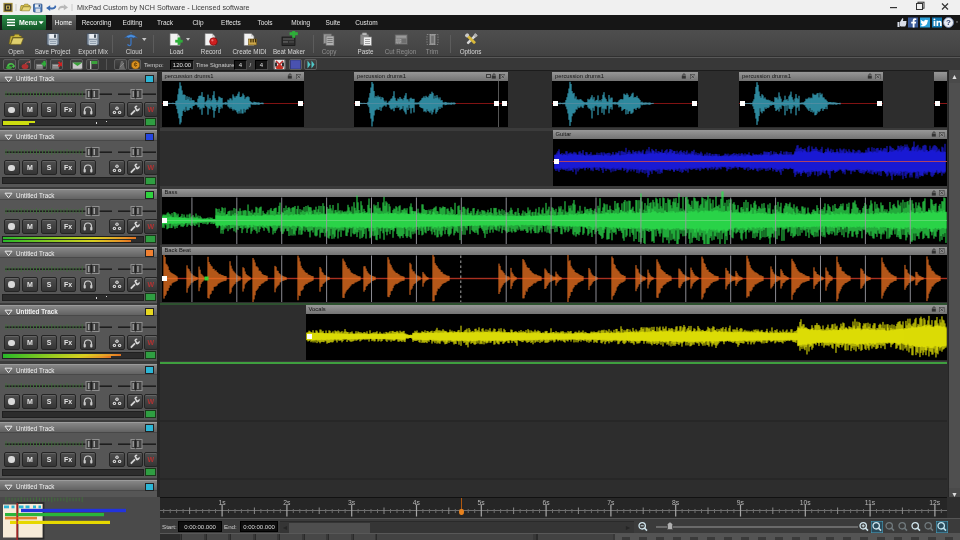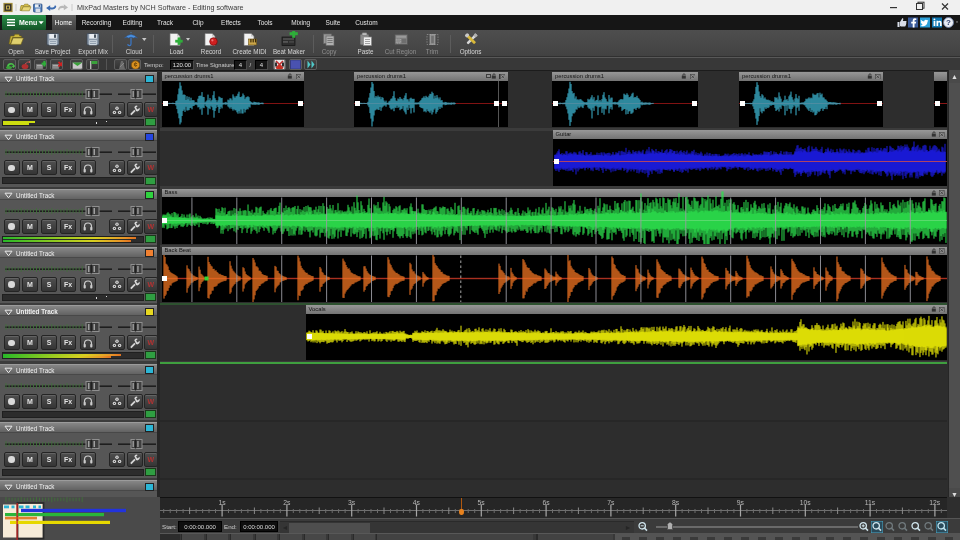--- a/index.html
+++ b/index.html
@@ -64,21 +64,21 @@
         <path d="M20 10.5 L21 5.5 L24 5.5 L24.6 4.2 L28 4.2 L28.6 5.5 L30 5.5 L30 6.5 L23 6.5 L21.5 10.5 Z" fill="#d8c04a" stroke="#8a7820" stroke-width="0.6"></path>
         <path d="M21.5 10.8 L23.2 6.8 L31 6.8 L29.3 10.8 Z" fill="#e8d87a" stroke="#8a7820" stroke-width="0.6"></path>
         <rect x="33.5" y="4" width="8.5" height="8" rx="0.8" fill="#4878b8" stroke="#28487a" stroke-width="0.7"></rect>
         <rect x="35" y="4.3" width="5.5" height="3.2" fill="#e8eef4"></rect>
         <rect x="35.5" y="8.5" width="4.8" height="3.5" fill="#d8dde8"></rect>
         <rect x="38.6" y="4.6" width="1.4" height="2.2" fill="#2a4a80"></rect>
         <path d="M45 8.2 C45.5 5.8 48.5 4.6 51 5.6 L51 3.8 L55 6.8 L51 9.4 L51 7.6 C48.8 6.8 46.8 7.4 46.3 9.8 Z" fill="#3a6ab0" transform="translate(0.2,0.6) scale(1.02) rotate(180 50 7)"></path>
         <path d="M58 9.8 C58.3 6.4 61.5 5.2 63.8 6.2 L63.8 4.2 L68 7.4 L63.8 10.2 L63.8 8.3 C61.6 7.5 59.6 8.2 59.2 10.4 Z" fill="#b8b8b8"></path>
         <rect x="71.5" y="4" width="1" height="7" fill="#c9c9c9"></rect>
       </svg>
-      <div class="t">MixPad Masters by NCH Software - Editing software</div>
+      <div class="t">MixPad Custom by NCH Software - Licensed software</div>
       <svg class="abs" style="left:880px;top:0" width="80" height="15" viewBox="0 0 80 15">
         <rect x="10" y="7" width="7" height="1.2" fill="#333"></rect>
         <rect x="36.5" y="3.5" width="6" height="6" fill="none" stroke="#333" stroke-width="1"></rect>
         <rect x="38" y="2.2" width="6" height="6" fill="none" stroke="#333" stroke-width="1"></rect>
         <rect x="37" y="4" width="5" height="5" fill="#f0f0f0"></rect>
         <path d="M62 3.5 L68 9.5 M68 3.5 L62 9.5" stroke="#333" stroke-width="1.2"></path>
       </svg>
     </div>
     <div id="menubar" class="abs">
       <div class="menubtn">

